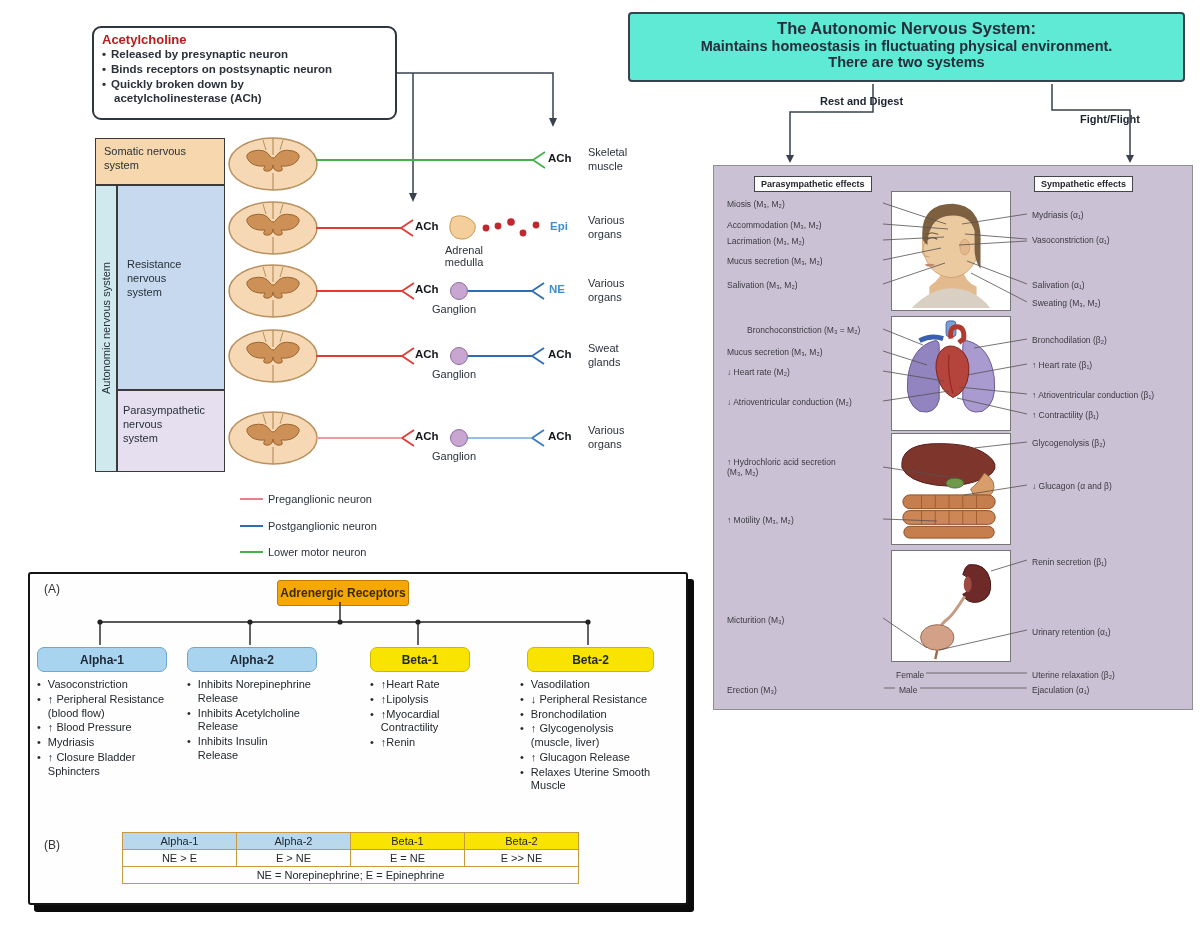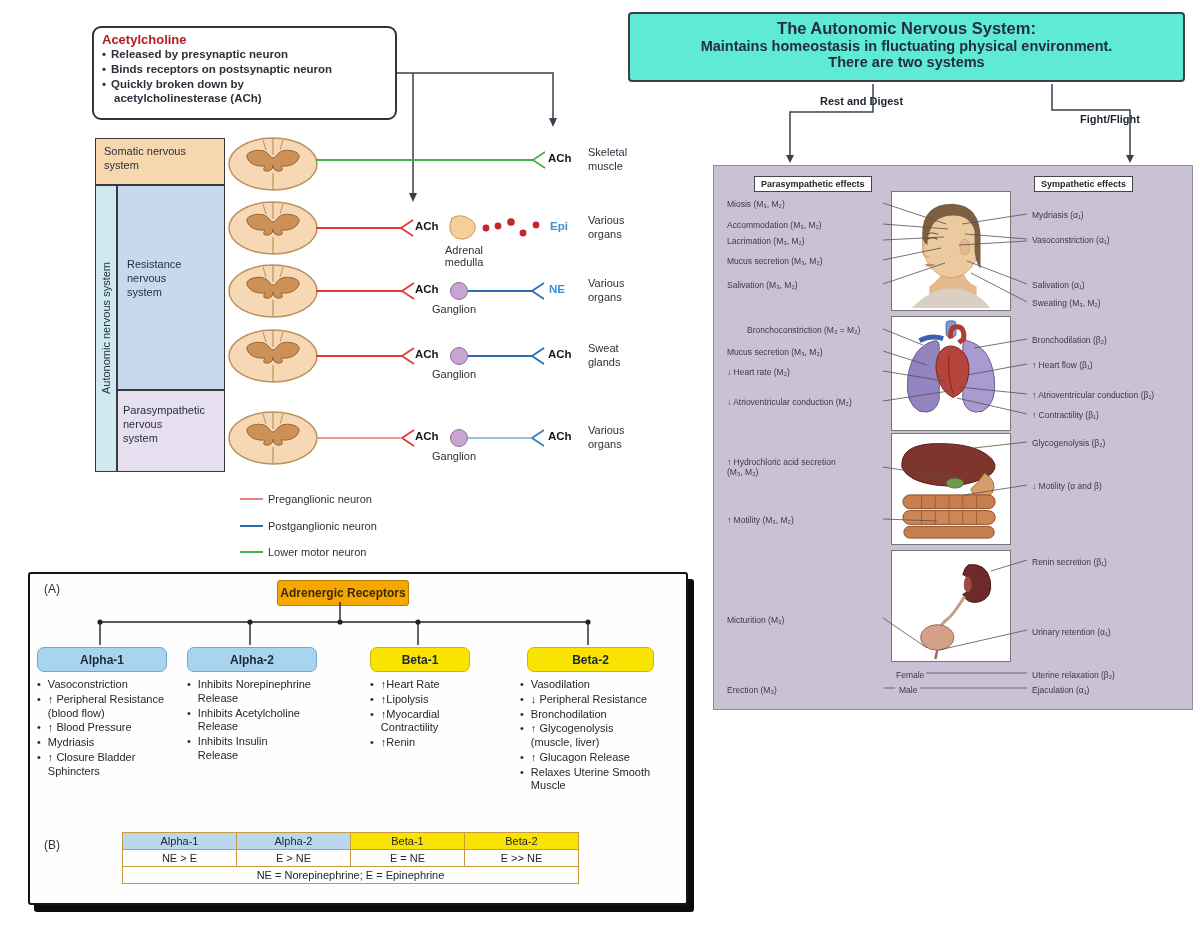--- a/index.html
+++ b/index.html
@@ -290,25 +290,25 @@
 (M₃, M₂)</div>
     <div class="plbl plft" style="top:349px;">↑ Motility (M₃, M₂)</div>
     <div class="plbl plft" style="top:449px;">Micturition (M₃)</div>
     <div class="plbl plft" style="top:519px;">Erection (M₃)</div>
 
     <div class="plbl prgt" style="top:44px;">Mydriasis (α₁)</div>
     <div class="plbl prgt" style="top:69px;">Vasoconstriction (α₁)</div>
     <div class="plbl prgt" style="top:114px;">Salivation (α₁)</div>
     <div class="plbl prgt" style="top:132px;">Sweating  (M₃, M₂)</div>
     <div class="plbl prgt" style="top:169px;">Bronchodilation (β₂)</div>
-    <div class="plbl prgt" style="top:194px;">↑ Heart flow (β₁)</div>
+    <div class="plbl prgt" style="top:194px;">↑ Heart rate (β₁)</div>
     <div class="plbl prgt" style="top:224px;">↑ Atrioventricular conduction (β₁)</div>
     <div class="plbl prgt" style="top:244px;">↑ Contractility (β₁)</div>
     <div class="plbl prgt" style="top:272px;">Glycogenolysis (β₂)</div>
-    <div class="plbl prgt" style="top:315px;">↓ Motility (α and β)</div>
+    <div class="plbl prgt" style="top:315px;">↓ Glucagon (α and β)</div>
     <div class="plbl prgt" style="top:391px;">Renin secretion (β₁)</div>
     <div class="plbl prgt" style="top:461px;">Urinary retention (α₁)</div>
     <div class="plbl prgt" style="top:504px;">Uterine relaxation (β₂)</div>
     <div class="plbl prgt" style="top:519px;">Ejaculation (α₁)</div>
 
     <div class="plbl pctr" style="left:182px;top:504px;">Female</div>
     <div class="plbl pctr" style="left:185px;top:519px;">Male</div>
   </div>
 
   <div class="ach-lbl" style="left:548px;top:152px;">ACh</div>

